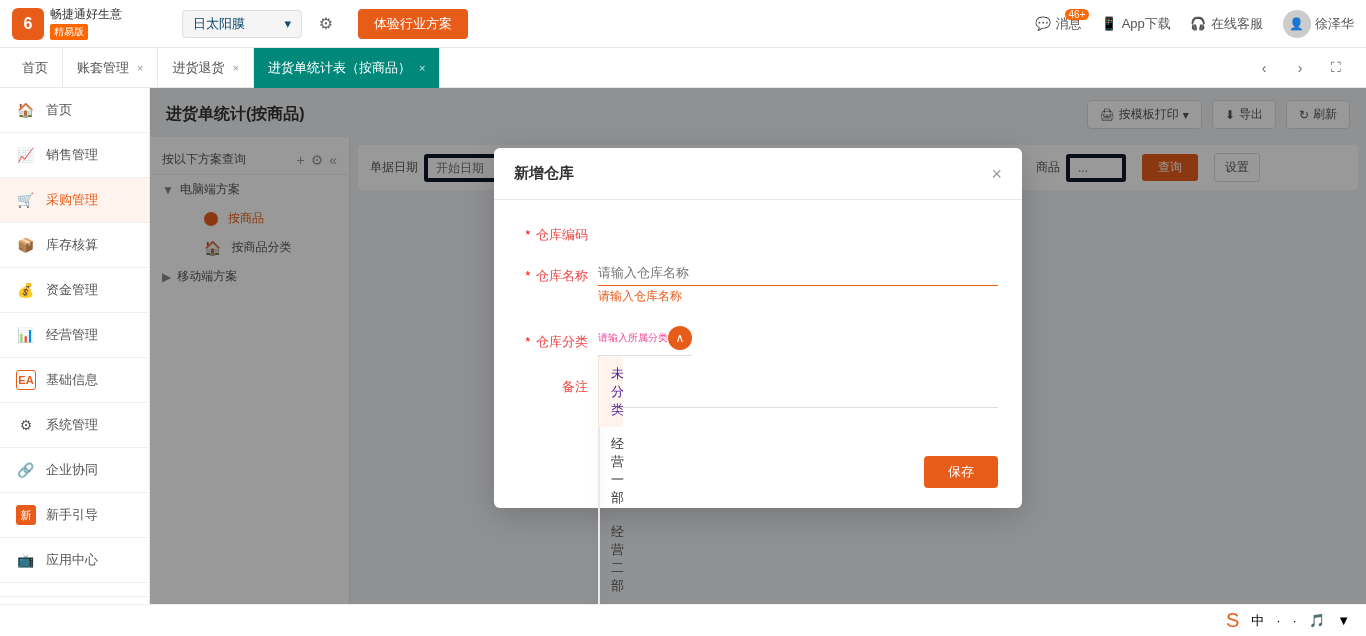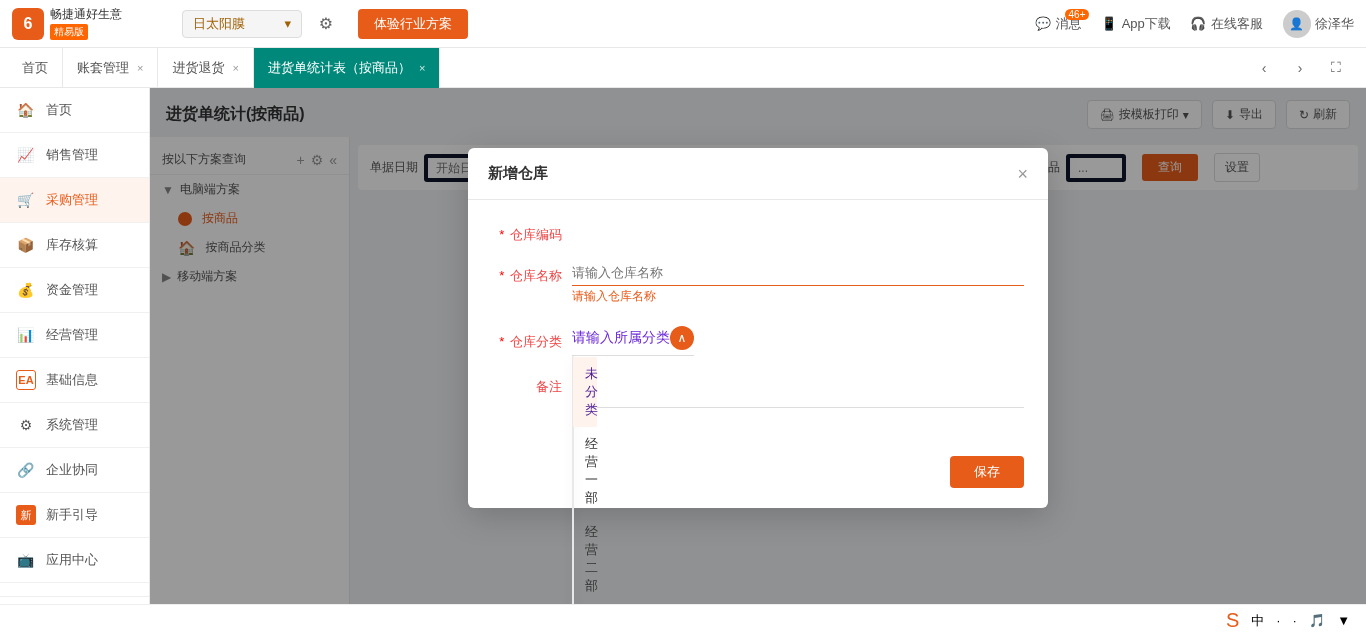--- a/index.html
+++ b/index.html
@@ -53,21 +53,21 @@
       align-items: center;
       gap: 6px;
       margin-left: 20px;
       background: #f5f5f5;
       border: 1px solid #ddd;
       border-radius: 4px;
       padding: 4px 10px;
       cursor: pointer;
       min-width: 120px;
     }
-    .store-selector span { color: #a16207; font-size: 13px; }
+    .store-selector span { color: #0c4a6e; font-size: 13px; }
     .chevron-down { color: #999; font-size: 10px; margin-left: auto; }
     .gear-btn {
       margin-left: 8px;
       width: 32px;
       height: 32px;
       display: flex;
       align-items: center;
       justify-content: center;
       cursor: pointer;
       color: #666;
@@ -220,21 +220,21 @@
       display: flex;
       align-items: flex-start;
       justify-content: center;
       padding-top: 60px;
     }
 
     
     .modal {
       background: #fff;
       border-radius: 6px;
-      width: 580px;
+      width: 528px;
       box-shadow: 0 8px 32px rgba(0,0,0,0.18);
       position: relative;
       z-index: 200;
     }
     .modal-header {
       padding: 16px 20px;
       border-bottom: 1px solid #e8e8e8;
       display: flex;
       align-items: center;
       justify-content: space-between;
@@ -378,21 +378,21 @@
     .tree-item {
       display: flex;
       align-items: center;
       padding: 6px 12px;
       cursor: pointer;
       font-size: 12px;
       color: #555;
       gap: 6px;
     }
     .tree-item.active { color: #e85c1a; }
-    .tree-item-indent { padding-left: 28px; }
+    .tree-item-indent { padding-left: 35px; margin-left: 19px; }
     .tree-expand { color: #888; font-size: 12px; }
 
     .main-content-wrapper {
       display: flex;
       height: 100%;
     }
 
     .right-content {
       flex: 1;
       padding: 0;
@@ -702,21 +702,21 @@
               <span class="error-msg">请输入仓库名称</span>
             </div>
           </div>
 
           <div class="form-row" style="flex-direction:column;">
             <div style="display:flex;align-items:center;position:relative;">
               <div class="form-label required">
                 <span>仓库分类</span>
               </div>
               <div class="dropdown-trigger">
-                <span style="color:#6d28d9;font-size:14px;text-align:right;">请输入所属分类</span>
+                <span style="color:#ec4899;font-size:10px;text-align:right;">请输入所属分类</span>
                 <div class="dropdown-up-icon">∧</div>
               </div>
             </div>
 
             <div style="position:relative;margin-left:80px;">
               <div class="dropdown-menu">
                 <div class="dropdown-menu-item selected">
                   <span>未分类</span>
                 </div>
                 <div class="dropdown-menu-item">

